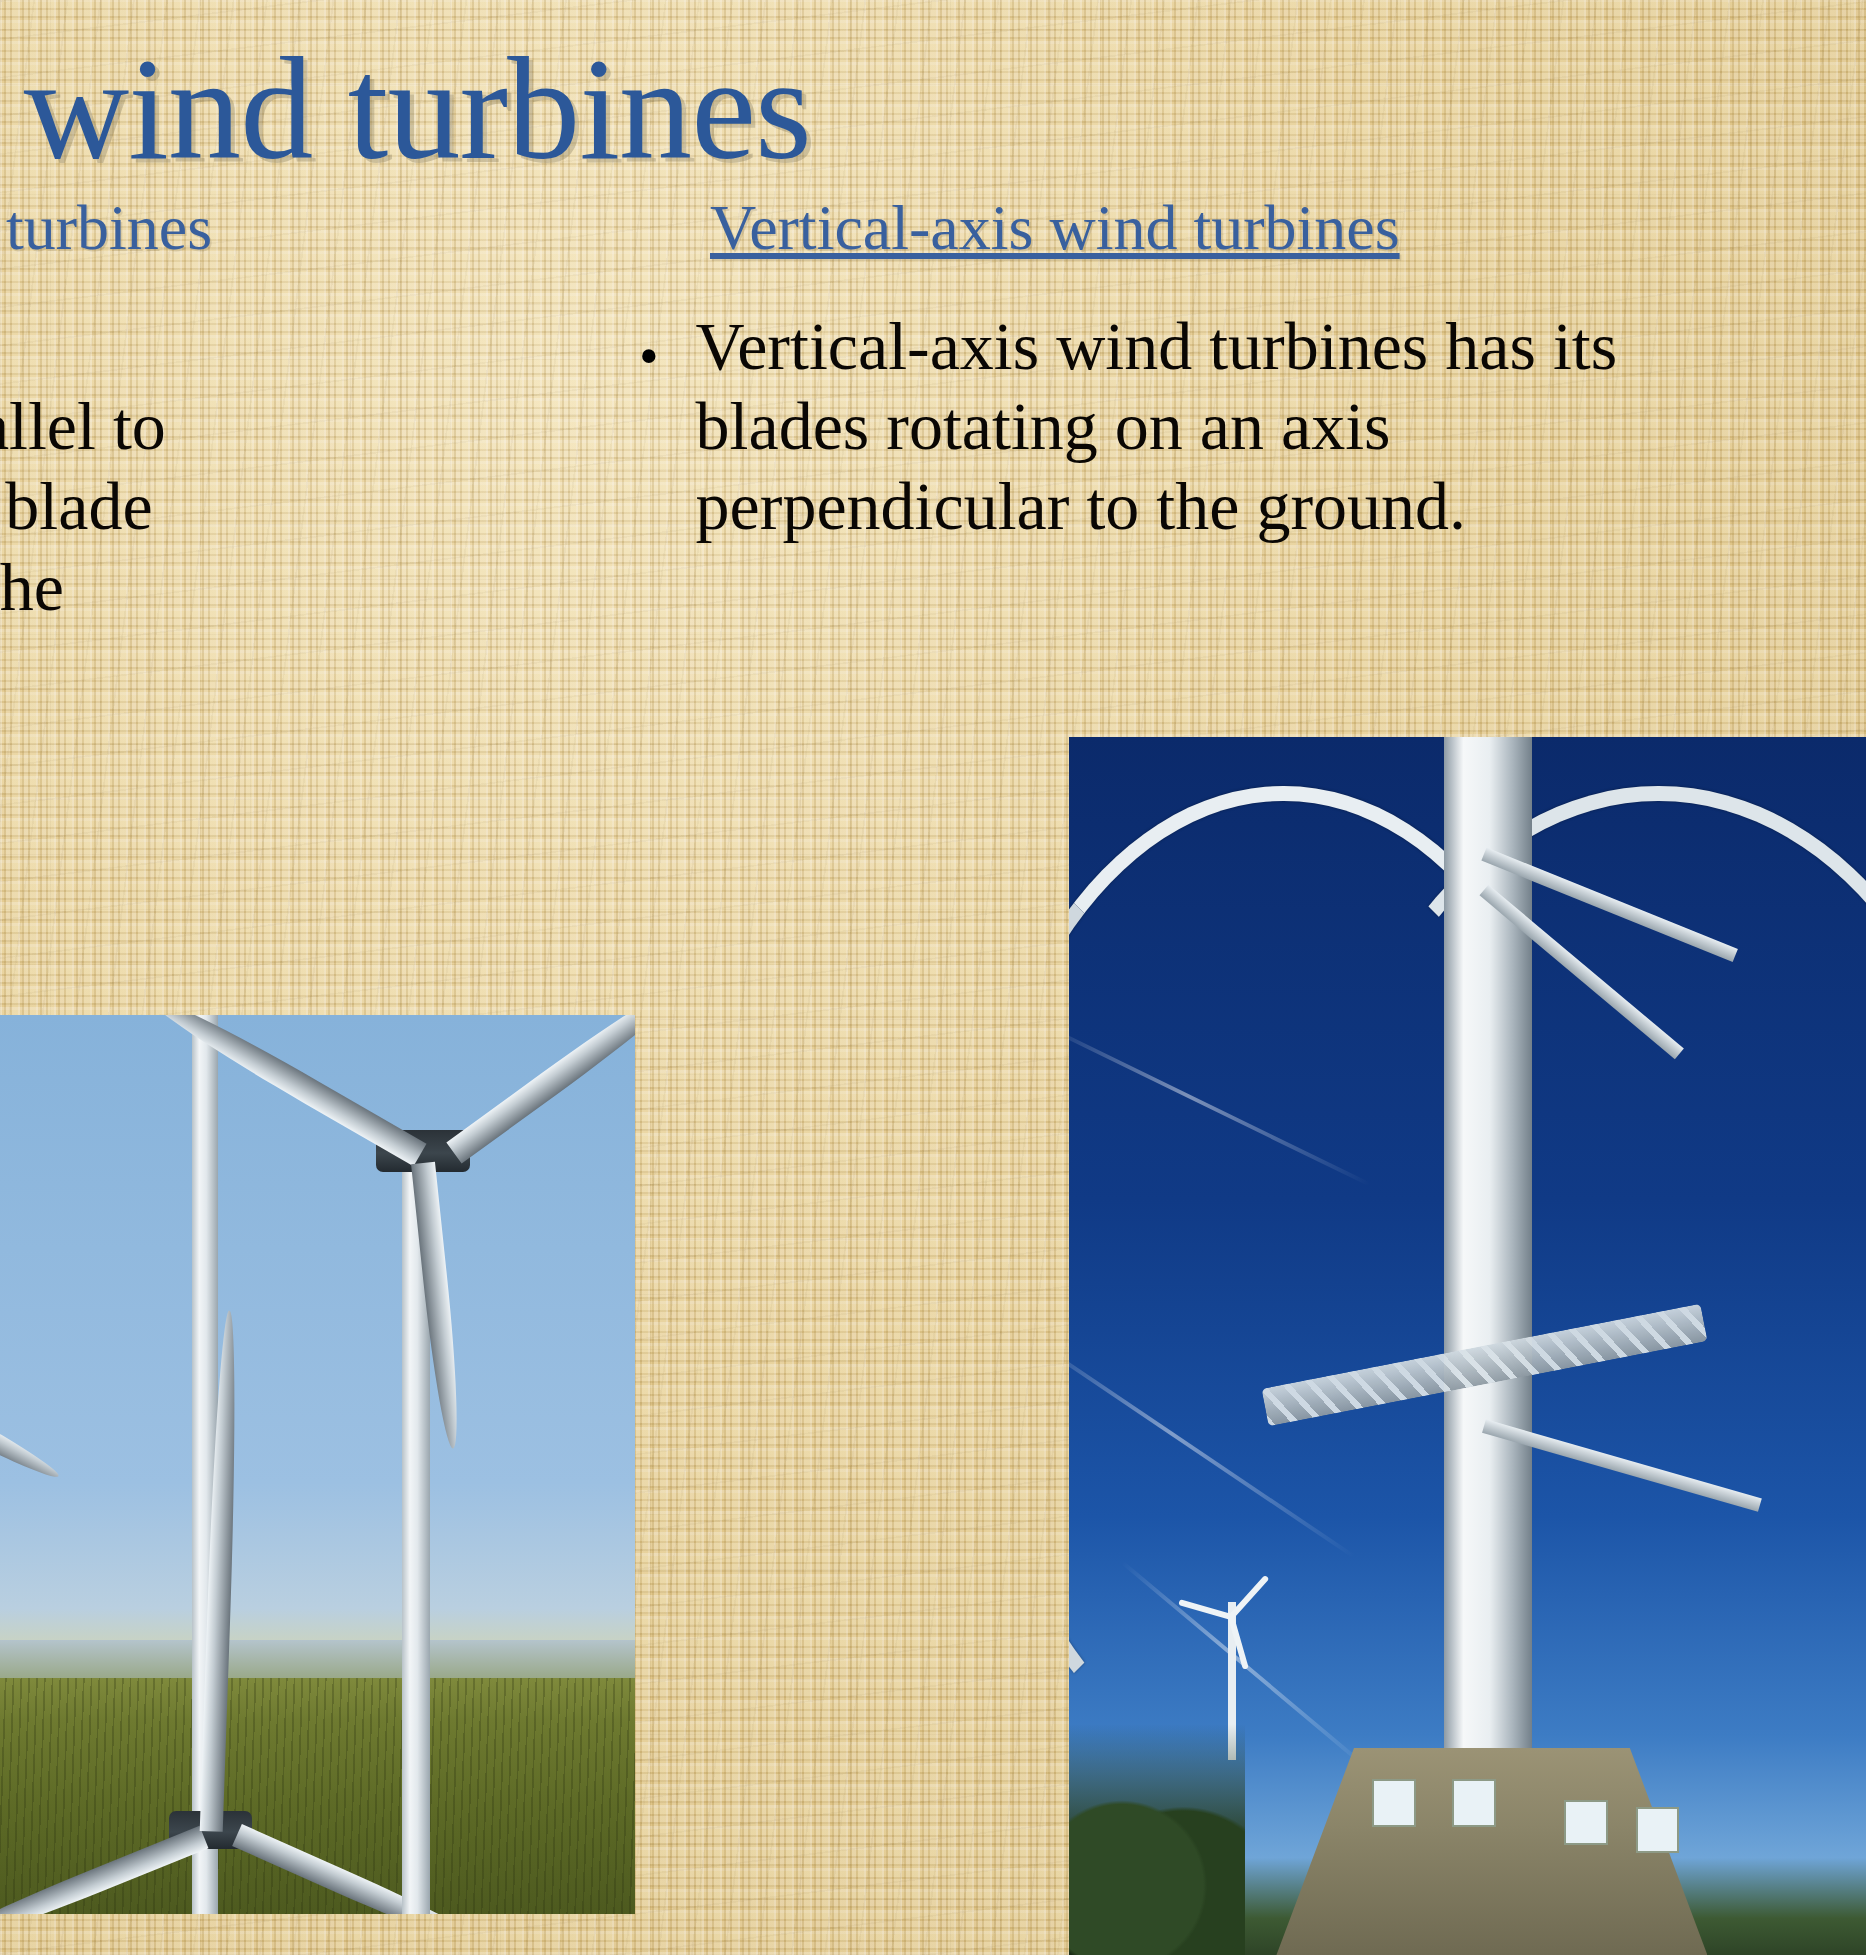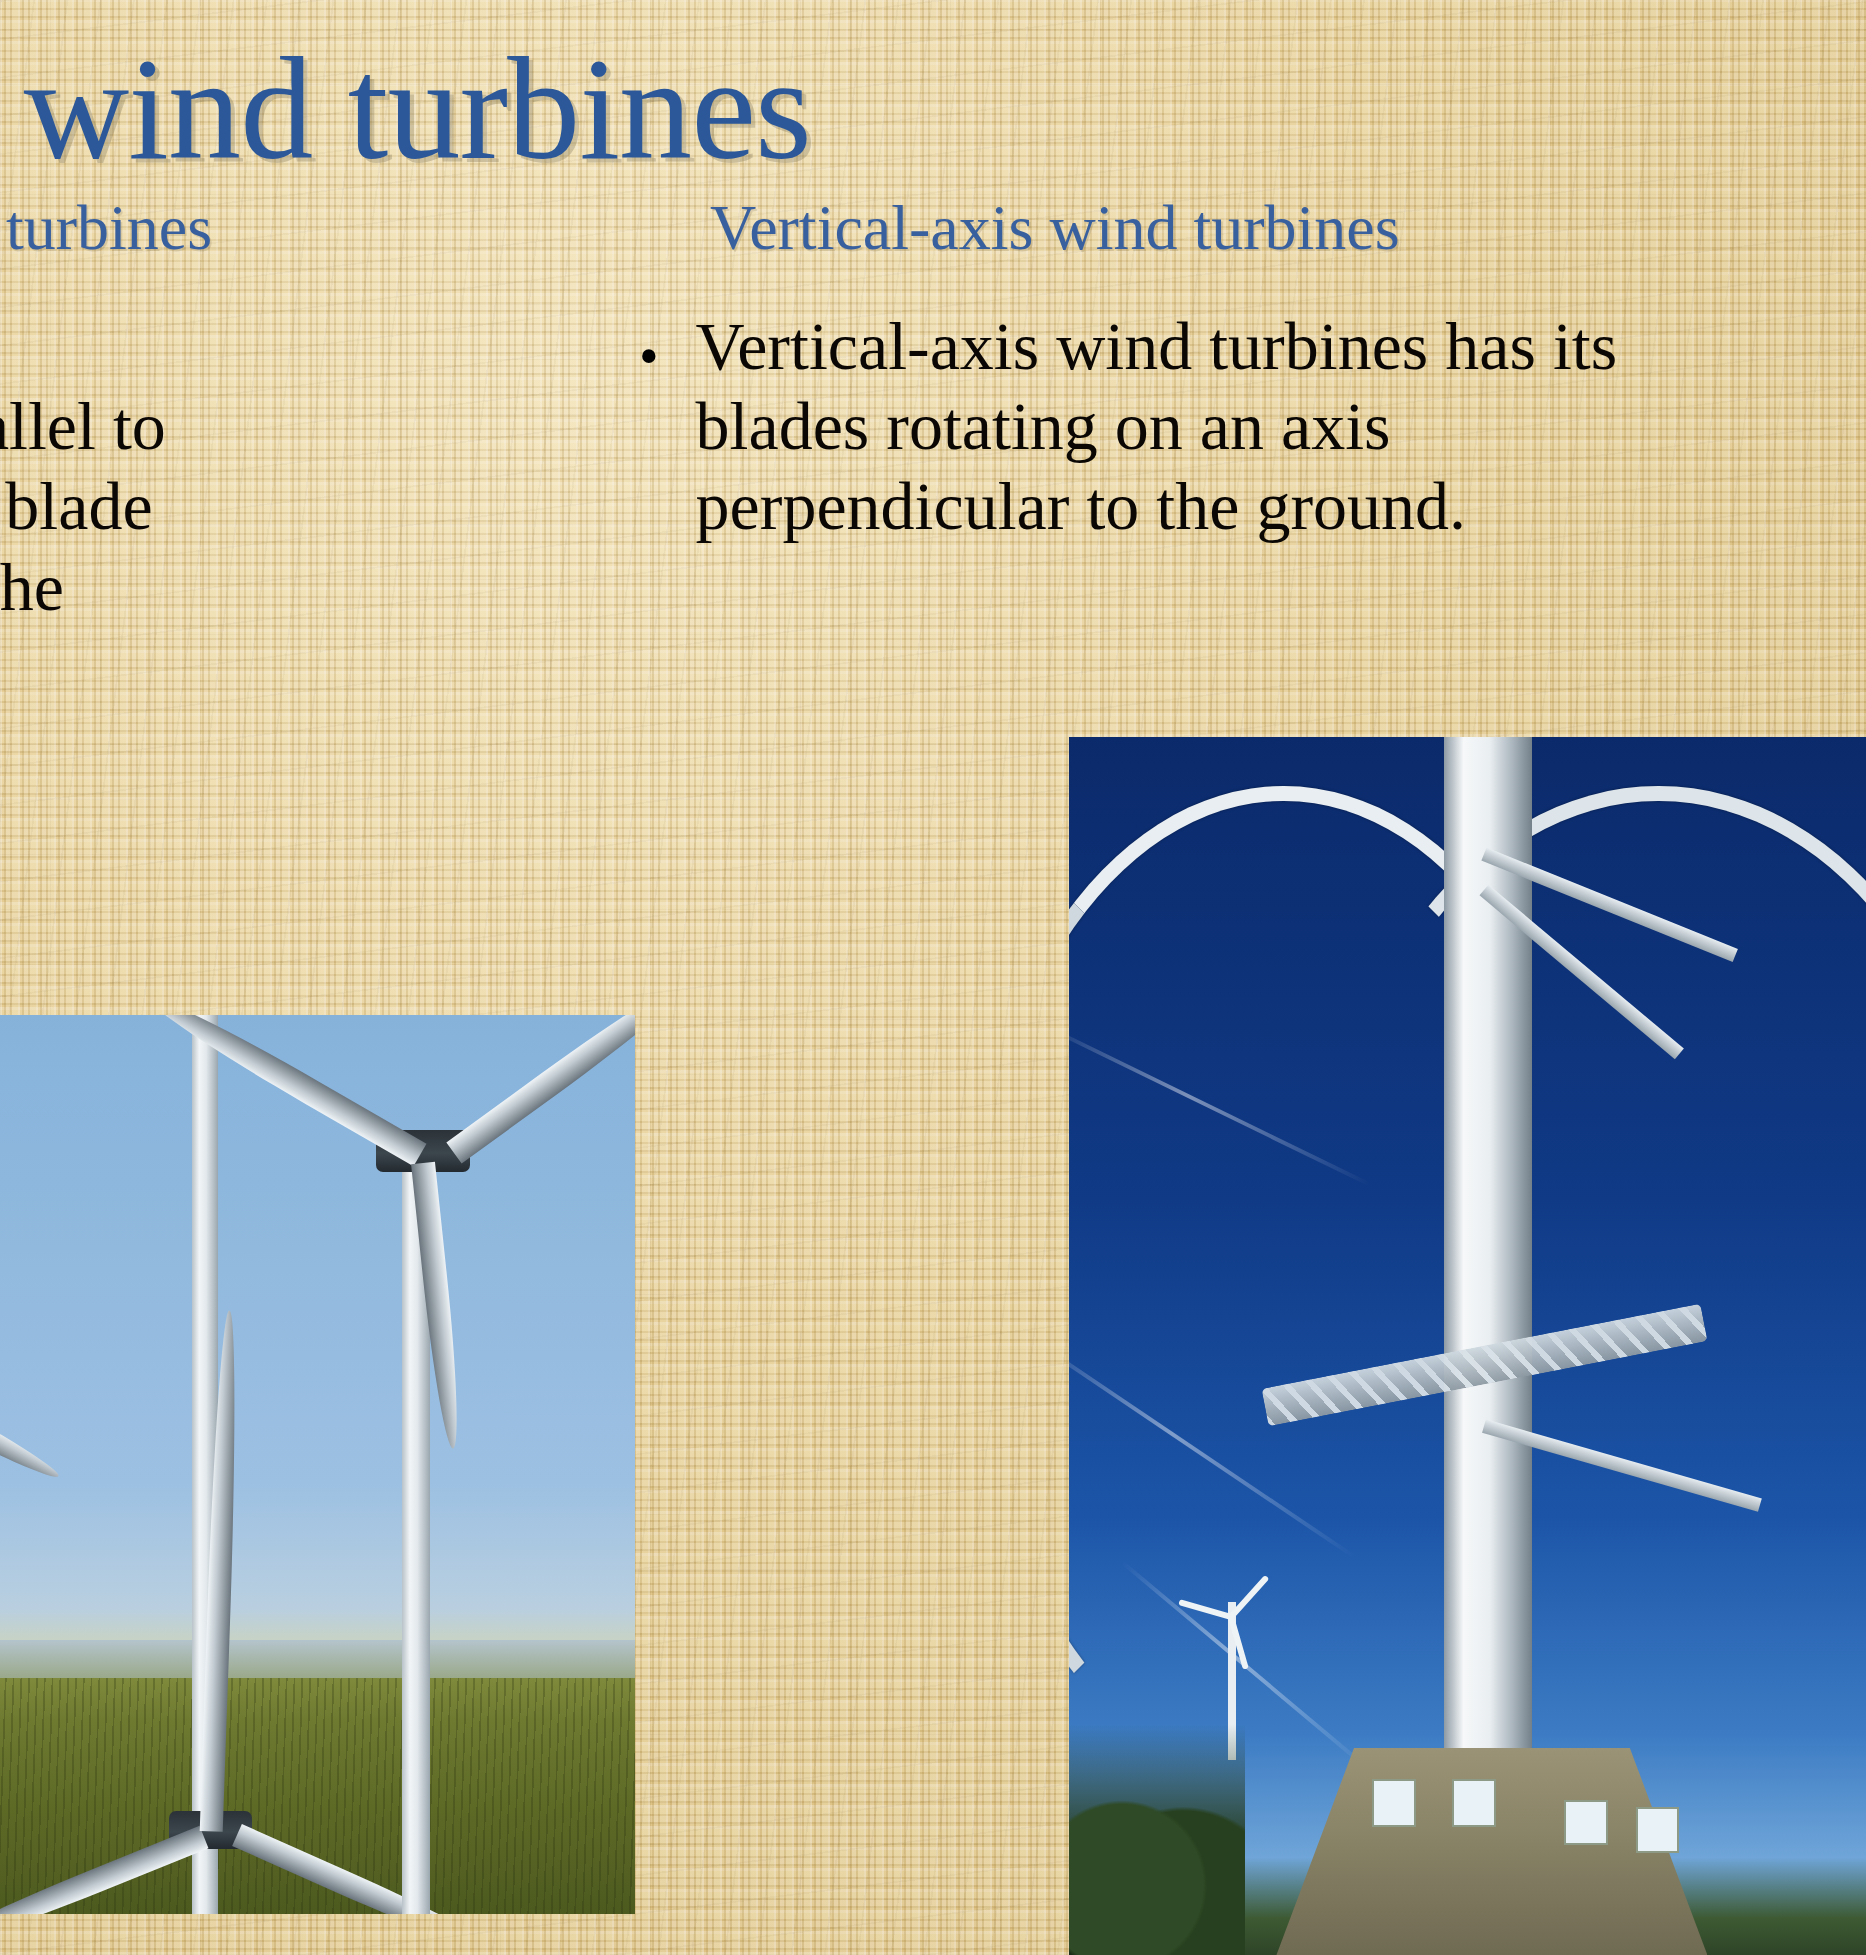--- a/index.html
+++ b/index.html
@@ -55,21 +55,21 @@
     white-space:nowrap;
   }
 
   
   .col-head{
     font-size:64px;line-height:1.1;color:#39609e;
     text-shadow:1.7px 1.7px 0 rgba(130,118,86,0.22);
     white-space:nowrap;
   }
   #head-left{left:-179px;top:193px;width:869px;}
-  #head-right{left:710px;top:193px;width:956px;}
+  #head-right{left:710px;top:193px;width:956px;text-decoration:underline;}
 
   
   .body-text{
     font-size:68px;line-height:1.18;color:#0a0704;
   }
   #body-left{
     left:-276px;top:306px;width:886px;
     white-space:pre;
   }
   #body-right{

